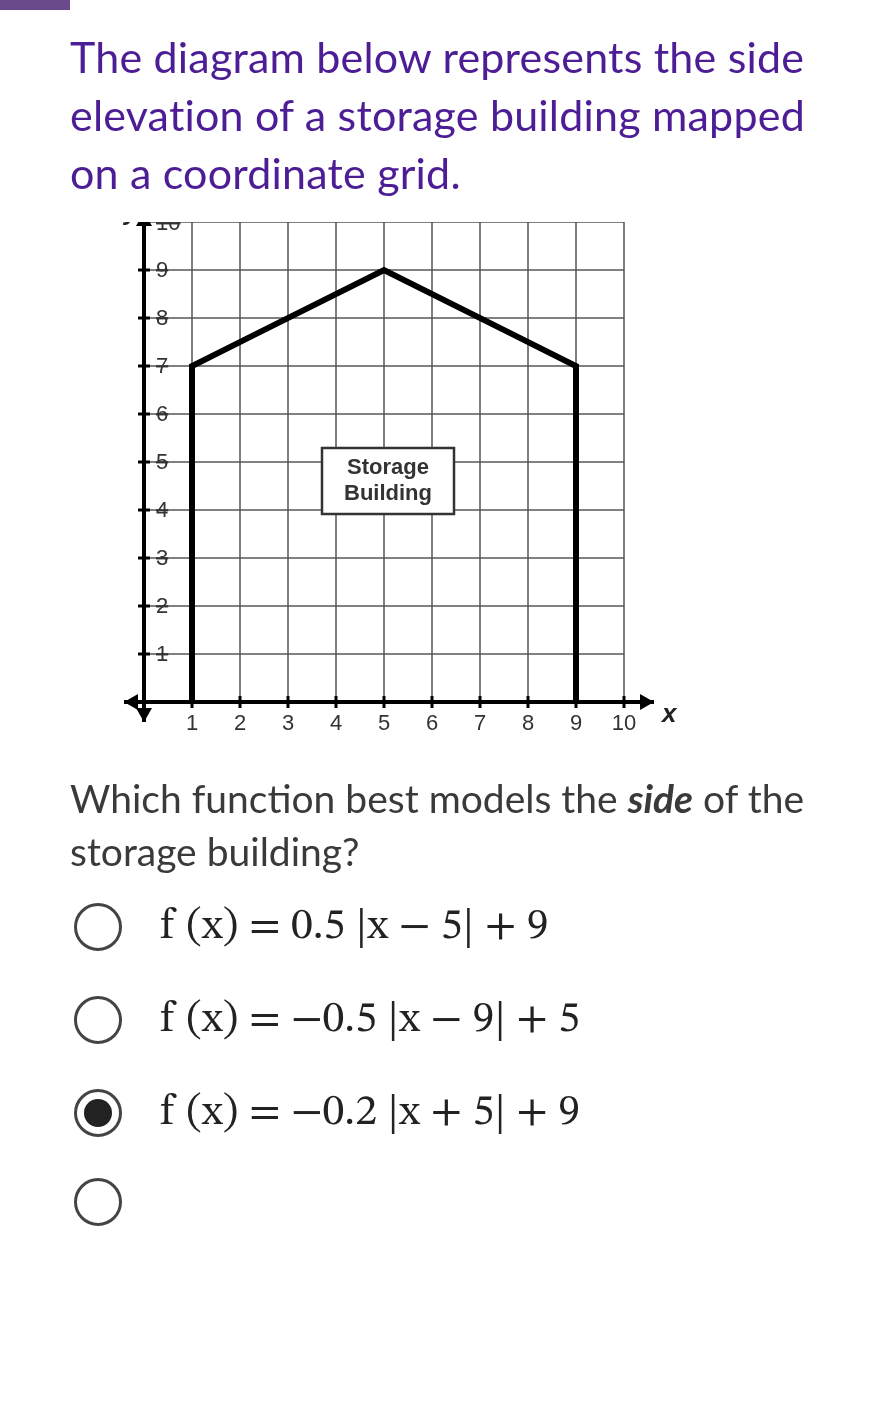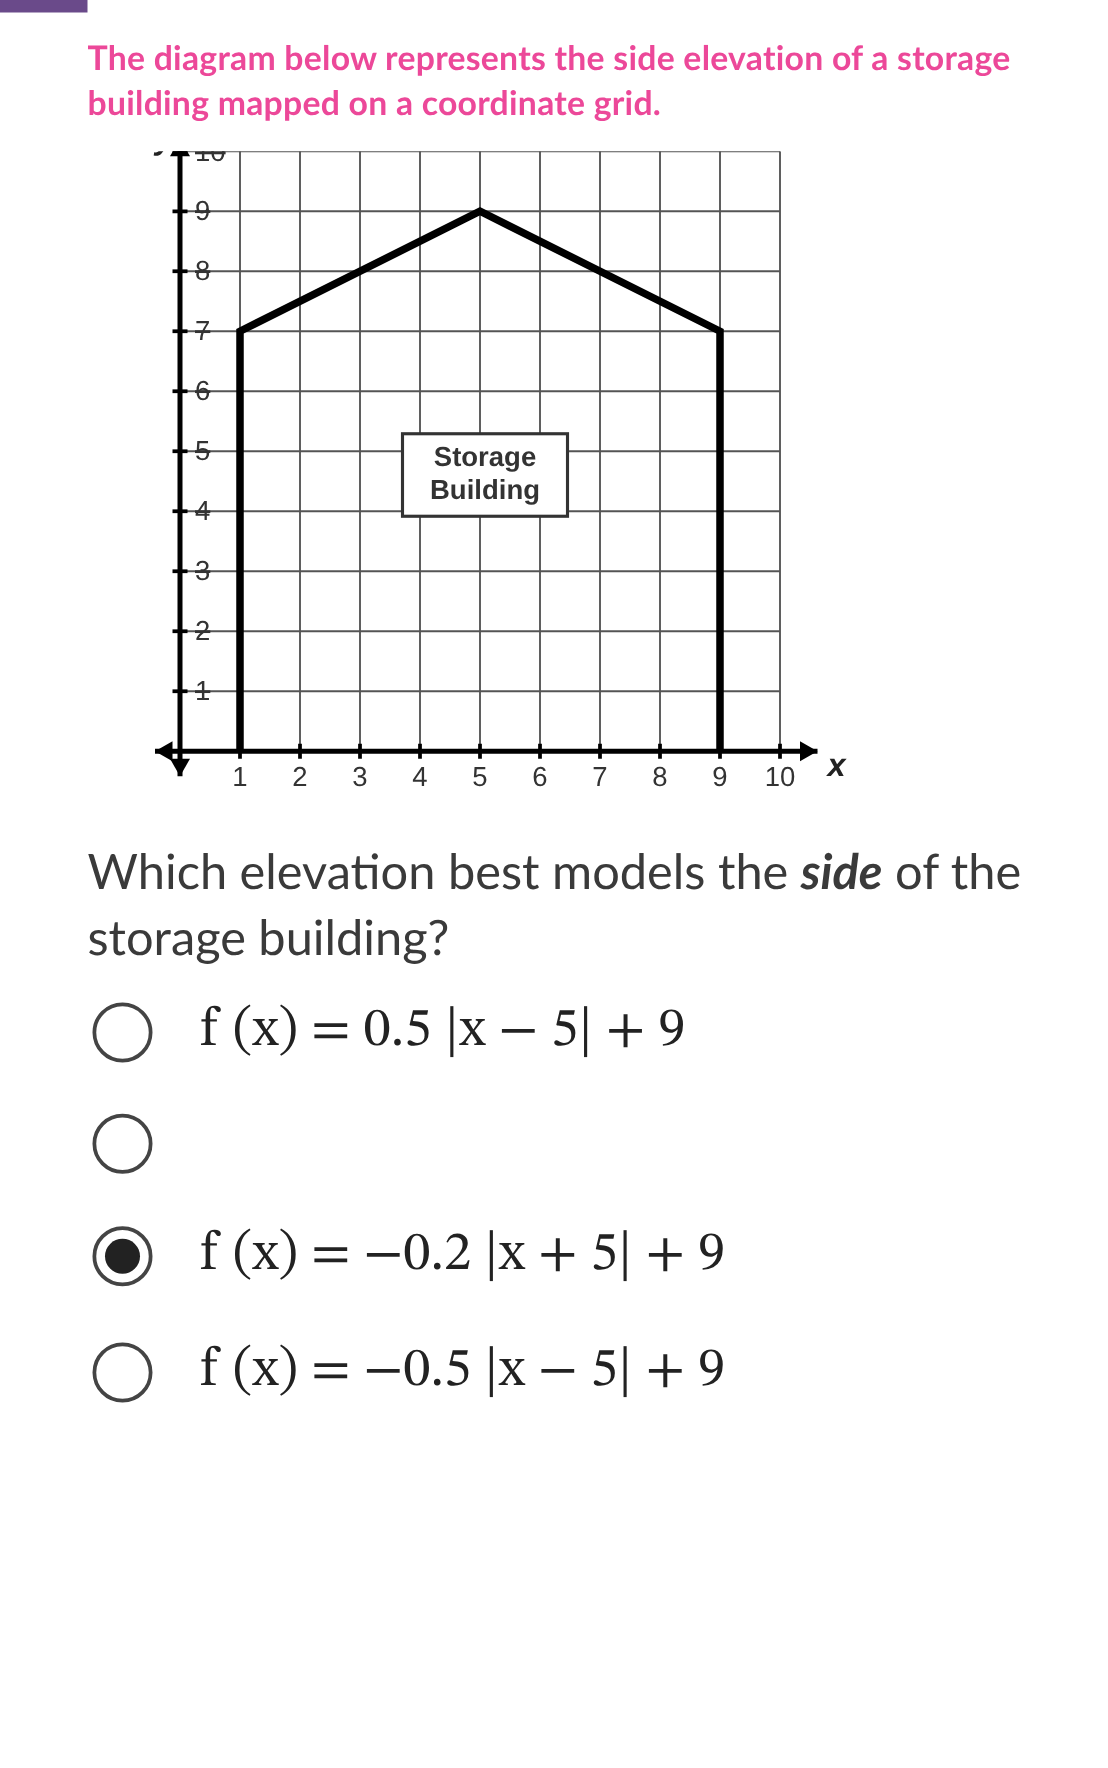--- a/index.html
+++ b/index.html
@@ -14,26 +14,25 @@
   .topbar {
     width: 70px;
     height: 10px;
     background: #6a4a8a;
     margin-left: 0;
   }
   .content {
     padding: 18px 30px 30px 70px;
   }
   .question-stem {
-    font-size: 27px;
+    font-size: 43px;
     line-height: 1.35;
-    color: #ec4899;
+    color: #4c1d95;
     margin-bottom: 20px;
     letter-spacing: 0.2px;
-    font-weight: bold;
   }
   .diagram-wrap {
     margin: 6px 0 10px 14px;
   }
   .follow-up {
     font-size: 39px;
     line-height: 1.35;
     color: #3a3a3a;
     margin: 8px 0 22px 0;
   }
@@ -180,34 +179,34 @@
         <text x="578" y="500" font-family="Arial" font-size="26" font-style="italic" font-weight="bold" fill="#222">x</text>
 
         <rect x="238" y="226" width="132" height="66" fill="#fff" stroke="#333" stroke-width="2.5"></rect>
         <text x="304" y="252" text-anchor="middle" font-family="Arial" font-weight="bold" font-size="22" fill="#333">Storage</text>
         <text x="304" y="278" text-anchor="middle" font-family="Arial" font-weight="bold" font-size="22" fill="#333">Building</text>
       </g>
     </svg>
   </div>
 
   <div class="follow-up">
-    <span>Which elevation best models the </span><em>side</em><span> of the storage building?</span>
+    <span>Which function best models the </span><em>side</em><span> of the storage building?</span>
   </div>
 
   <div class="options">
     <div class="option">
       <span class="radio"></span>
       <span class="math">f (x) = 0.5 |x − 5| + 9</span>
     </div>
     <div class="option">
       <span class="radio"></span>
+      <span class="math">f (x) = −0.5 |x − 9| + 5</span>
     </div>
     <div class="option">
       <span class="radio selected"></span>
       <span class="math">f (x) = −0.2 |x + 5| + 9</span>
     </div>
     <div class="option">
       <span class="radio"></span>
-      <span class="math">f (x) = −0.5 |x − 5| + 9</span>
     </div>
   </div>
 
 </div>
 
 </body></html>

